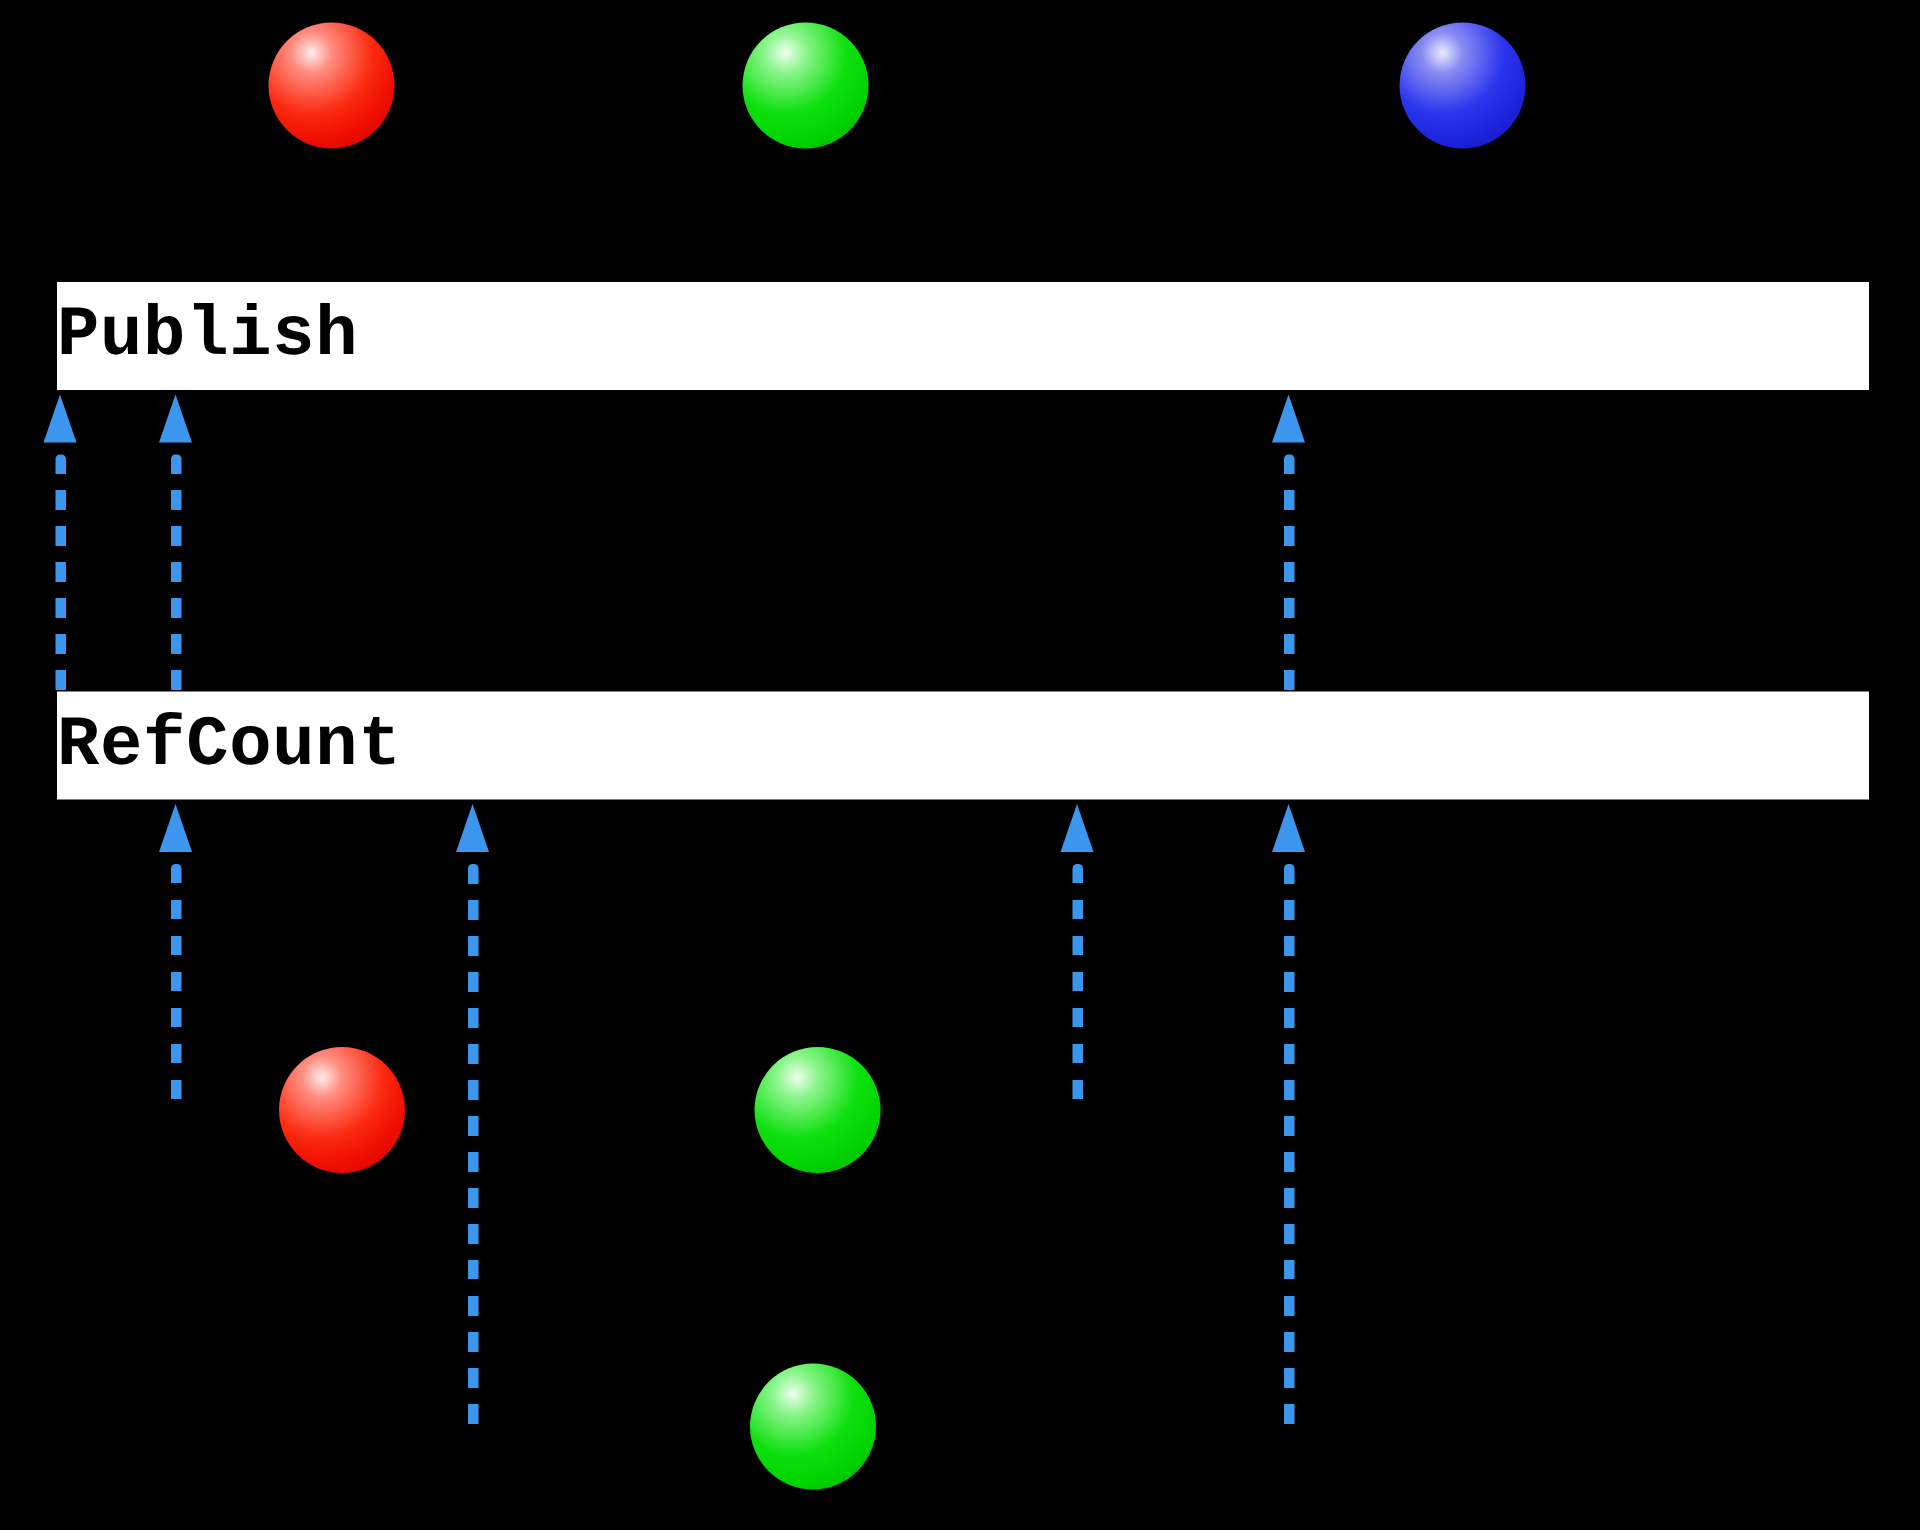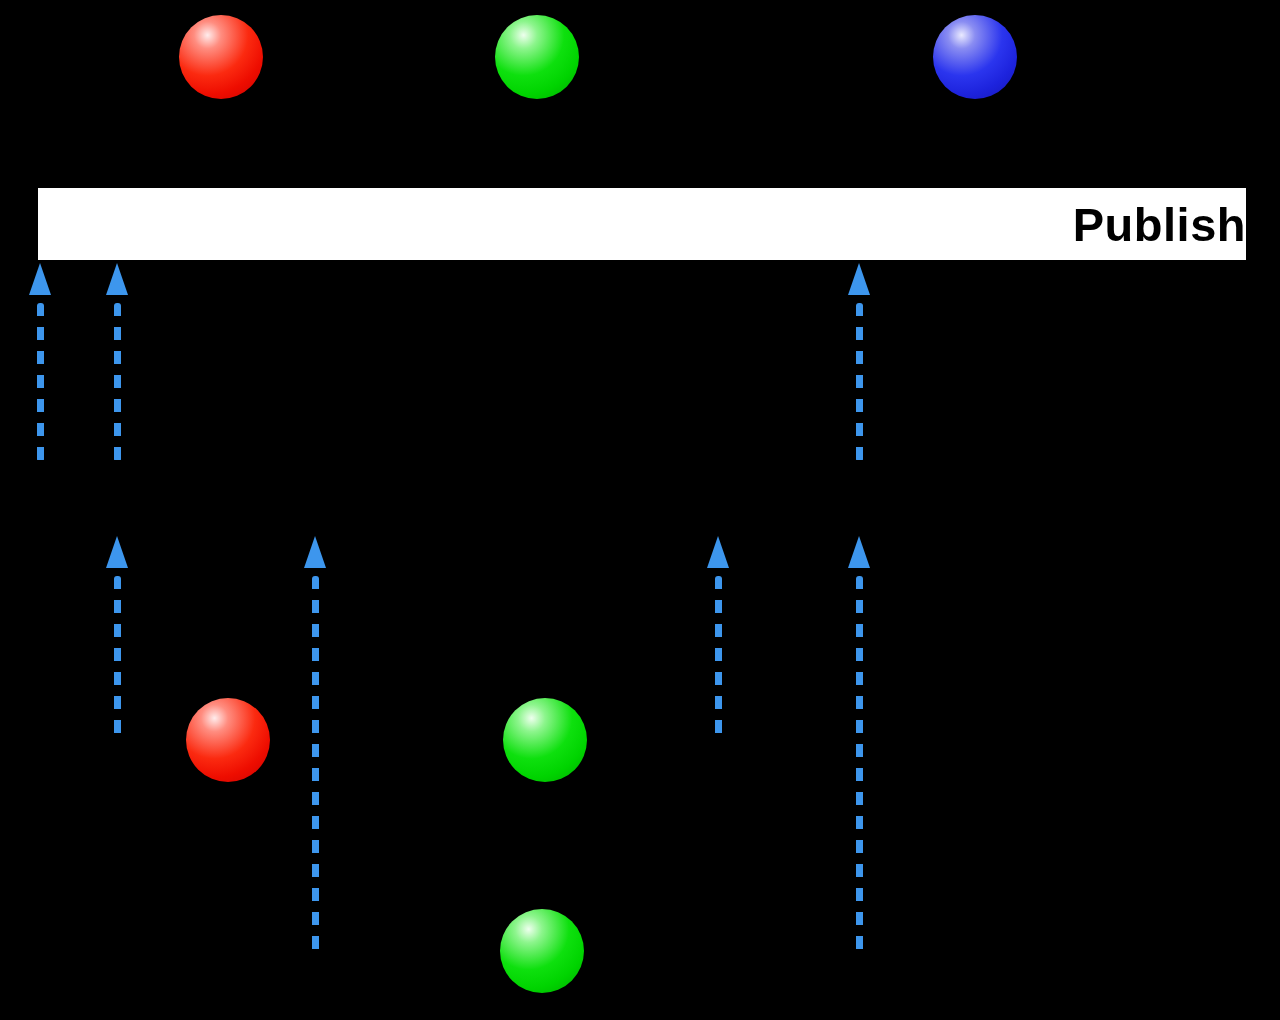--- a/index.html
+++ b/index.html
@@ -13,21 +13,22 @@
     width: 1280px;
     height: 1020px;
     background: #000000;
     overflow: hidden;
   }
   .opbox {
     position: absolute;
     background: #ffffff;
     display: flex;
     align-items: center;
-    justify-content: flex-end;
+    justify-content: flex-start;
+    font-family: Liberation Mono, monospace;
   }
   .opbox .label {
     color: #000000;
     font-weight: bold;
     font-size: 47px;
     line-height: 1;
     letter-spacing: 0.5px;
   }
   .marble {
     position: absolute;
@@ -61,20 +62,23 @@
 </style>
 </head>
 <body>
 
 <div class="canvas" style="background: rgb(0, 0, 0);">
 
   <div class="opbox" id="box-0" style="left: 38px; top: 188px; width: 1208px; height: 72px;">
     <span class="label">Publish</span>
   </div>
 
+  <div class="opbox" id="box-1" style="left: 38px; top: 461px; width: 1208px; height: 72px;">
+    <span class="label">RefCount</span>
+  </div>
 
 <div class="marble marble-red" style="left: 179px; top: 15px; width: 84px; height: 84px;"></div>
     <div class="marble marble-green" style="left: 495px; top: 15px; width: 84px; height: 84px;"></div>
     <div class="marble marble-blue" style="left: 933px; top: 15px; width: 84px; height: 84px;"></div>
     <div class="marble marble-red" style="left: 186px; top: 698px; width: 84px; height: 84px;"></div>
     <div class="marble marble-green" style="left: 503px; top: 698px; width: 84px; height: 84px;"></div>
     <div class="marble marble-green" style="left: 500px; top: 909px; width: 84px; height: 84px;"></div>
     <div class="arrow-head" style="left: 29px; top: 263px; border-bottom: 32px solid rgb(61, 150, 237);"></div>
     <div class="arrow-dashes" style="left: 36.5px; top: 303px; height: 159px; background: repeating-linear-gradient(rgb(61, 150, 237) 0px, rgb(61, 150, 237) 13px, transparent 13px, transparent 24px); border-radius: 3px;"></div>
     <div class="arrow-head" style="left: 106px; top: 263px; border-bottom: 32px solid rgb(61, 150, 237);"></div>

